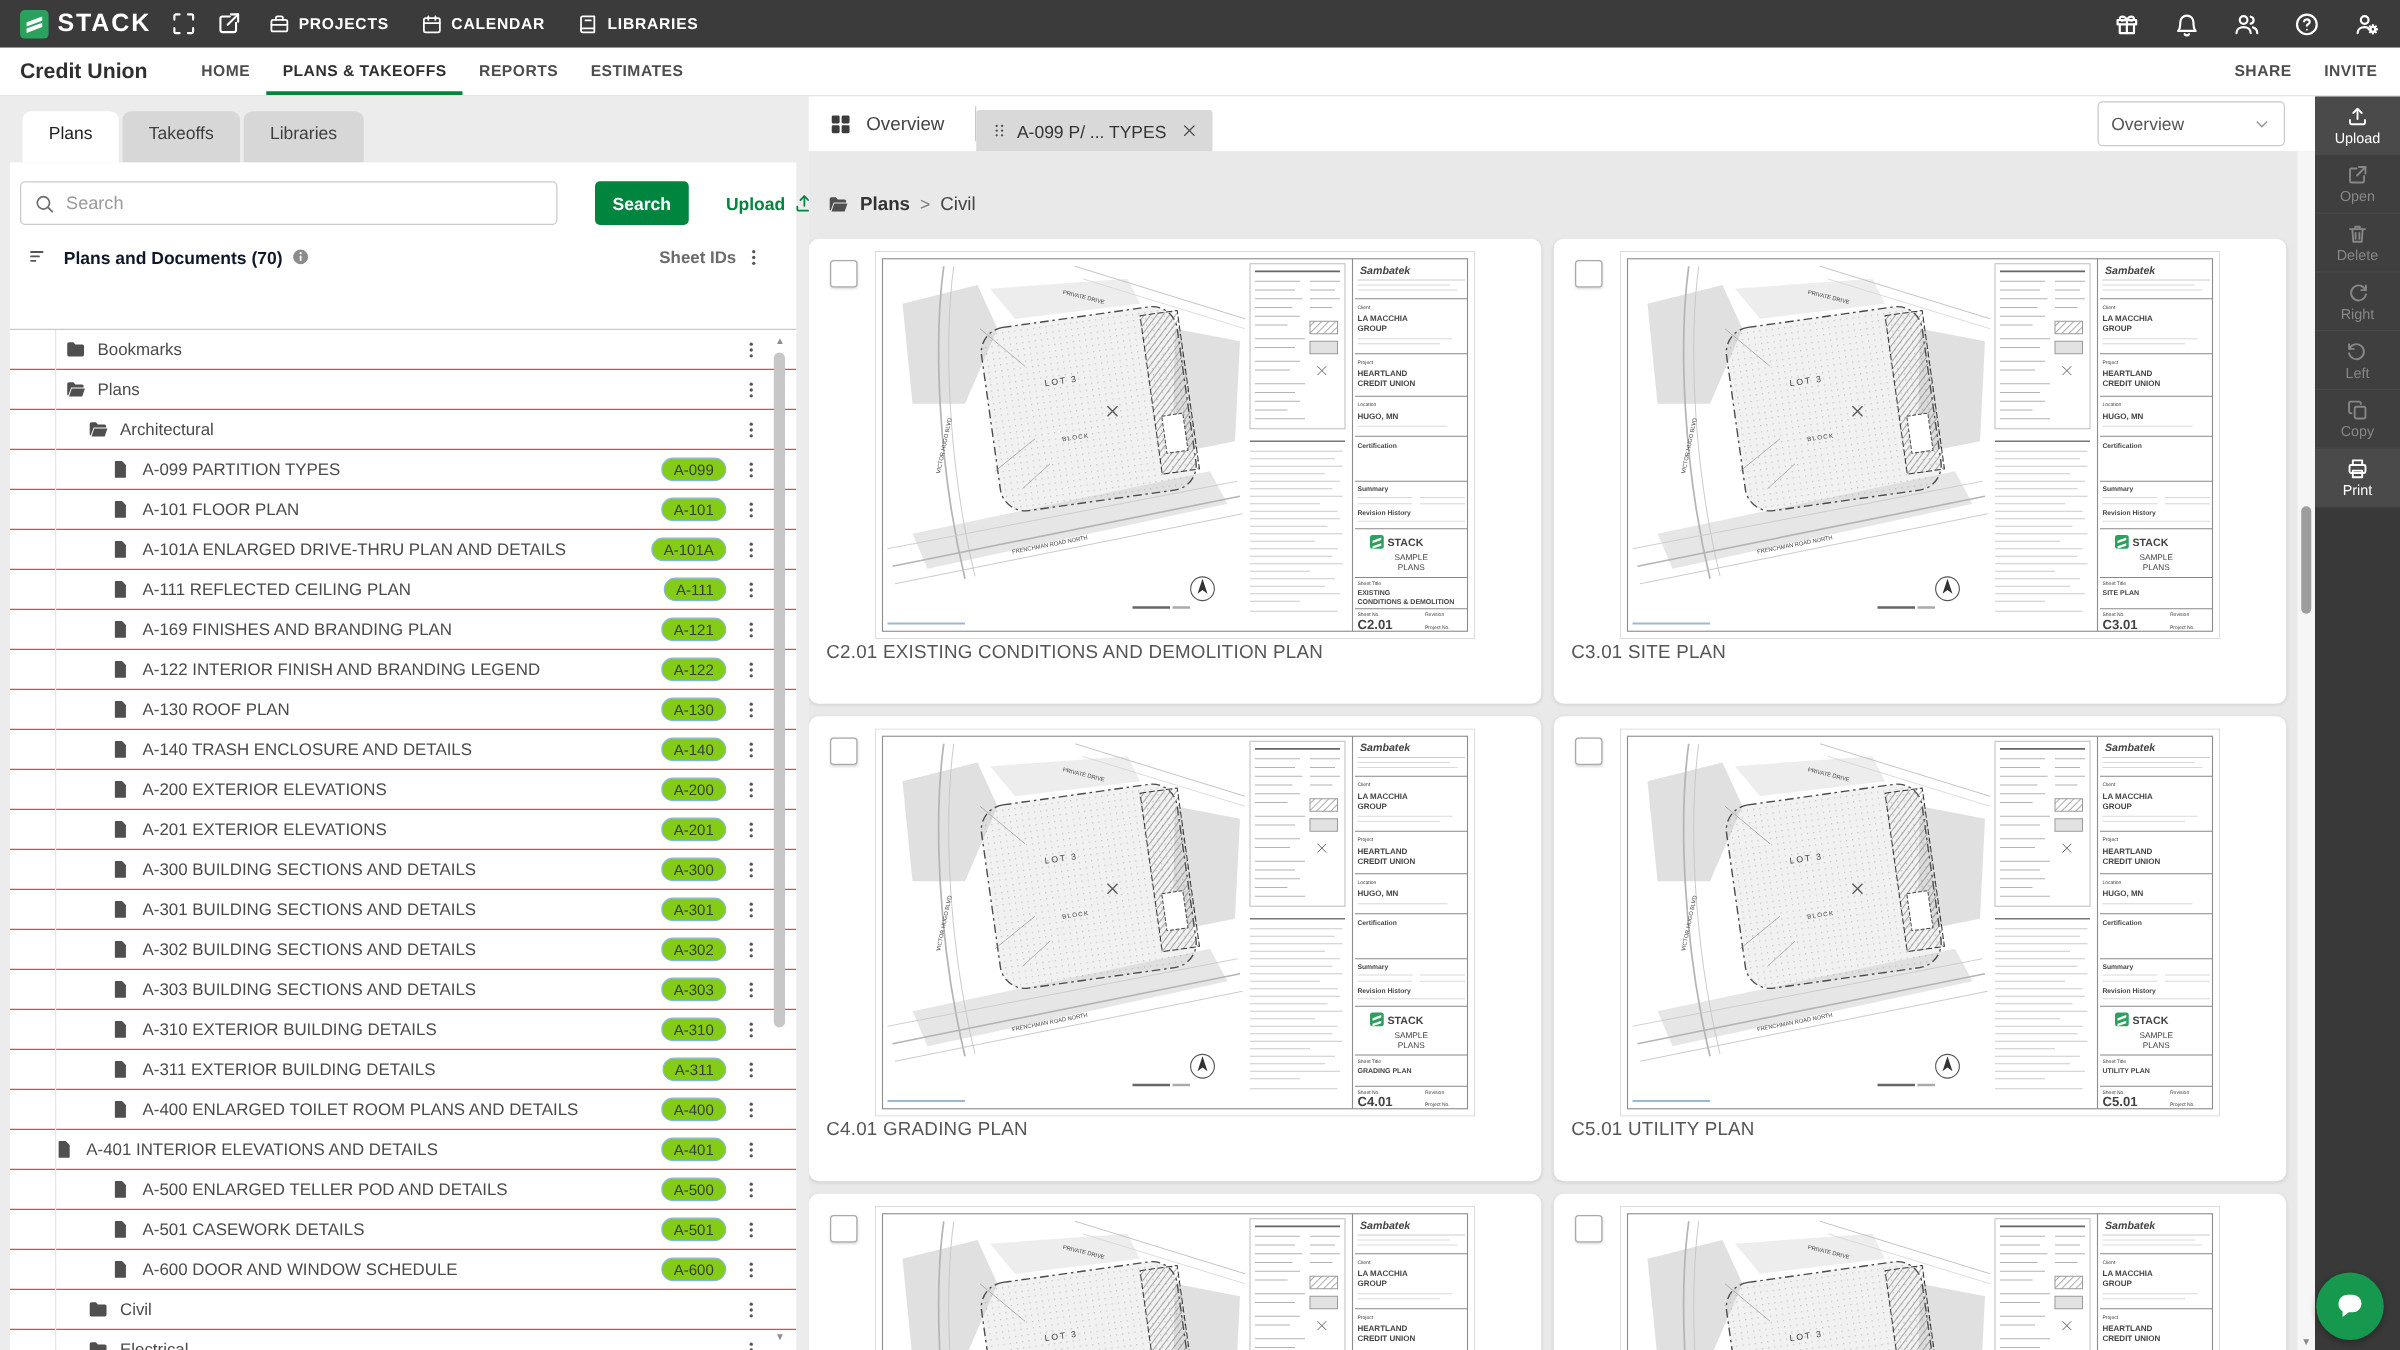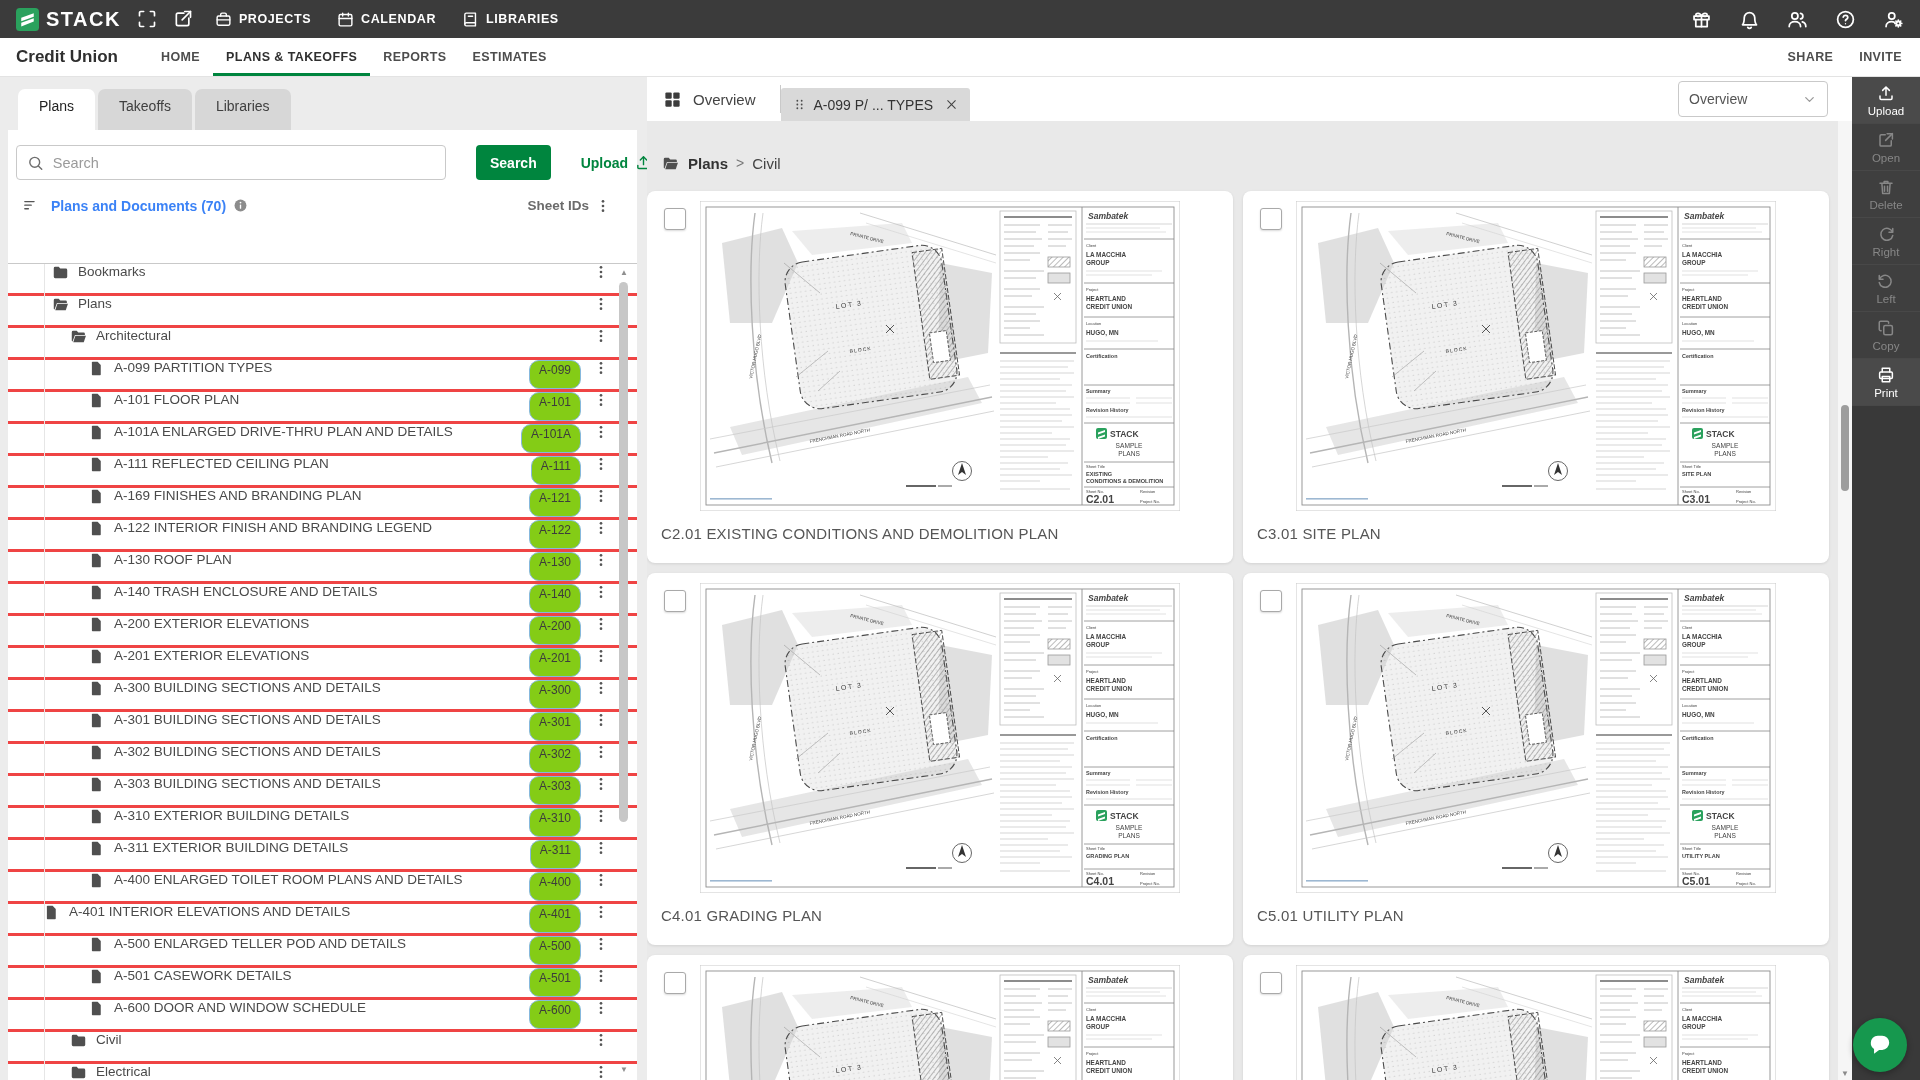--- a/index.html
+++ b/index.html
@@ -37,27 +37,27 @@
   .search-row { display:flex; align-items:center; gap:30px; margin:15px 14px 0 8px; }
   .search-box { flex:0 0 430px; height:35px; border:1px solid #c9c9c9; border-radius:4px; background:#fff; display:flex; align-items:center; padding:0 10px; }
   .search-box .ic { width:18px; height:18px; color:#6e6e6e; margin-right:9px; }
   .search-box input { border:none; outline:none; font-size:14.5px; color:#444; width:100%; font-family:inherit; background:transparent; }
   .search-box input::placeholder { color:#9a9a9a; }
   .btn-search { height:35px; padding:0 14px; background:#00853E; border:none; border-radius:4px; color:#fff; font-size:14px; font-weight:bold; cursor:pointer; font-family:inherit; }
   .btn-upload { display:flex; align-items:center; gap:7px; color:#00853E; font-size:14px; font-weight:bold; cursor:pointer; background:none; border:none; font-family:inherit; }
   .btn-upload .ic { width:17px; height:17px; }
   .list-header { display:flex; align-items:center; margin:17px 26px 9px 14px; }
   .list-header .sort-ic { width:17px; height:17px; color:#555; margin-right:12px; cursor:pointer; }
-  .list-title { font-size:14px; font-weight:bold; color:#3b82f6; }
+  .list-title { font-size:14px; font-weight:bold; color:#0f172a; }
   .info-ic { width:15px; height:15px; margin-left:7px; }
   .sheetids { margin-left:auto; font-size:13.5px; font-weight:bold; color:#6b6b6b; display:flex; gap:6px; }
   .sheetids .ic { width:16px; height:16px; color:#555; cursor:pointer; }
   .tree { position:absolute; left:0; right:0; top:133px; bottom:0; border-top:1px solid #c9c9c9; overflow:hidden; }
   .tree::before { content:""; position:absolute; left:36px; top:0; bottom:0; width:1px; background:#e6e6e6; }
-  .tree-row { height:32px; display:flex; border-bottom:3px solid #ef4444; padding-right:28px; cursor:pointer; }
+  .tree-row { height:32px; display:flex; align-items:center; border-bottom:1px solid #ef4444; padding-right:28px; cursor:pointer; }
   .tree-row .t-ic { width:17px; height:17px; color:#4f4f4f; flex:0 0 auto; margin-right:9px; }
   .tree-label { font-size:13.5px; color:#4a4a4a; white-space:nowrap; overflow:hidden; text-overflow:ellipsis; }
   .badge { margin-left:auto; font-size:12px; color:#3c3c3c; background:#84cc16; border:1.5px solid #86b8dd; border-radius:10px; padding:1.5px 9px; min-width:48px; text-align:center; flex:0 0 auto; }
   .row-kebab { width:16px; height:16px; color:#555; margin-left:12px; flex:0 0 auto; cursor:pointer; }
   .tree-row.no-badge .row-kebab { margin-left:auto; }
   .side-scroll { position:absolute; right:7px; top:136px; bottom:4px; width:12px; }
   .side-scroll .arrow { position:absolute; left:0; width:12px; font-size:8px; color:#8f8f8f; text-align:center; }
   .side-scroll .thumb { position:absolute; left:1px; top:16px; width:9px; height:540px; background:#c7c7c7; border-radius:5px; }
 
   
@@ -78,21 +78,21 @@
   .breadcrumb { height:70px; display:flex; align-items:center; padding:14px 0 0 14px; gap:8px; }
   .breadcrumb .ic { width:19px; height:17px; color:#4f4f4f; }
   .bc-root { font-size:15px; font-weight:bold; color:#333; cursor:pointer; }
   .bc-sep { font-size:14px; color:#777; }
   .bc-cur { font-size:15px; color:#444; }
   .cards { display:grid; grid-template-columns:586px 586px; gap:10px; }
   .card { width:586px; height:372px; background:#fff; border-radius:8px; position:relative; box-shadow:0 1px 3px rgba(0,0,0,.10); }
   .checkbox { position:absolute; left:17px; top:17px; width:22px; height:22px; background:#fff; border:1.5px solid #a9a9a9; border-radius:3px; box-shadow:0 1px 2px rgba(0,0,0,.15); cursor:pointer; z-index:2; }
   .sheet { position:absolute; left:53px; top:10px; width:480px; height:310px; }
   .sheet svg { width:100%; height:100%; display:block; }
-  .caption { position:absolute; left:14px; right:14px; top:320px; height:44px; display:flex; align-items:center; font-size:15px; color:#565656; letter-spacing:.2px; white-space:nowrap; overflow:hidden; }
+  .caption { position:absolute; left:14px; right:14px; top:308px; height:44px; display:flex; align-items:center; font-size:15px; color:#565656; letter-spacing:.2px; white-space:nowrap; overflow:hidden; }
   .main-scroll { position:absolute; right:0; top:44px; bottom:0; width:14px; background:#f6f6f6; }
   .main-scroll .thumb { position:absolute; left:3px; top:284px; width:8px; height:86px; background:#9d9d9d; border-radius:4px; }
   .main-scroll .arrow { position:absolute; bottom:2px; left:0; width:14px; text-align:center; font-size:8px; color:#8a8a8a; }
 
   
   .toolrail { position:absolute; right:0; top:77px; width:68px; bottom:0; background:#3f3f3f; display:flex; flex-direction:column; z-index:20; }
   .tool { height:47px; display:flex; flex-direction:column; align-items:center; justify-content:center; gap:3px; border-bottom:1px solid #484848; cursor:pointer; }
   .tool .ic { width:18px; height:18px; }
   .tool .lbl { font-size:11.5px; }
   .tool.enabled { background:#4a4a4a; color:#fff; }

